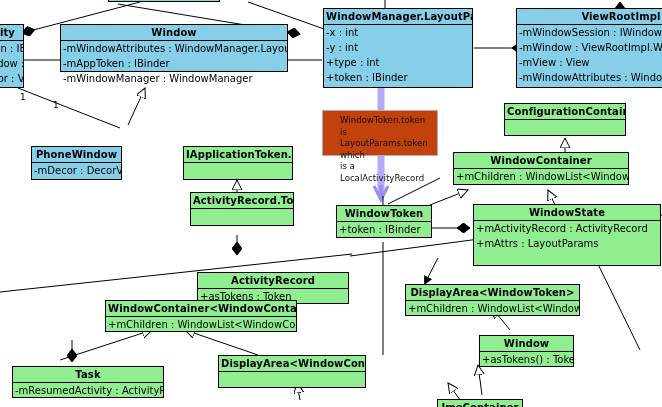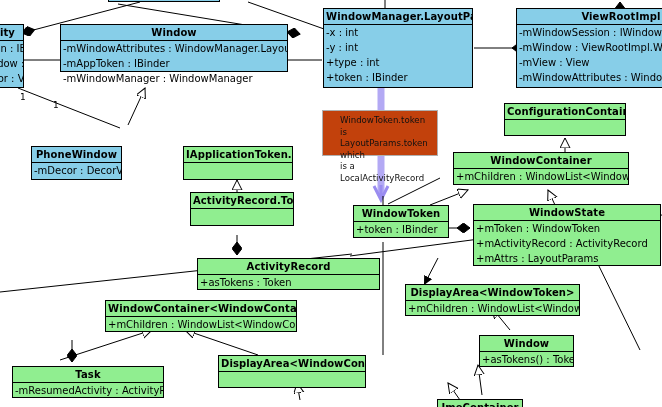--- a/index.html
+++ b/index.html
@@ -217,50 +217,49 @@
   <div class="uml-class" style="left:183px; top:146px; width:110px; height:34px;">
     <div class="cls-title">IApplicationToken.Stub</div>
     <div class="cls-body empty"></div>
   </div>
 
   <div class="uml-class" style="left:190px; top:192px; width:104px; height:34px;">
     <div class="cls-title">ActivityRecord.Token</div>
     <div class="cls-body empty"></div>
   </div>
 
-  <div class="uml-class" style="left:197px; top:258px; width:183px; height:32px;">
+  <div class="uml-class" style="left:197px; top:272px; width:152px; height:32px;">
     <div class="cls-title">ActivityRecord</div>
     <div class="cls-body">
       <div class="cls-attr">+asTokens : Token</div>
     </div>
   </div>
 
   <div class="uml-class" style="left:504px; top:103px; width:122px; height:33px;">
     <div class="cls-title">ConfigurationContainer</div>
     <div class="cls-body empty">&nbsp;</div>
   </div>
 
   <div class="uml-class" style="left:453px; top:152px; width:176px; height:33px;">
     <div class="cls-title">WindowContainer</div>
     <div class="cls-body">
       <div class="cls-attr">+mChildren : WindowList&lt;WindowState&gt;</div>
     </div>
   </div>
 
-  <div class="uml-class" style="left:353px; top:205px; width:96px; height:33px;">
+  <div class="uml-class" style="left:336px; top:205px; width:96px; height:33px;">
     <div class="cls-title">WindowToken</div>
     <div class="cls-body">
       <div class="cls-attr">+token : IBinder</div>
     </div>
   </div>
 
   <div class="uml-class" style="left:473px; top:204px; width:188px; height:62px;">
     <div class="cls-title">WindowState</div>
     <div class="cls-body">
-      <div class="cls-attr">+mToken : WindowToken</div>
       <div class="cls-attr">+mActivityRecord : ActivityRecord</div>
       <div class="cls-attr">+mAttrs : LayoutParams</div>
     </div>
   </div>
 
   <div class="uml-class" style="left:405px; top:284px; width:175px; height:32px;">
     <div class="cls-title">DisplayArea&lt;WindowToken&gt;</div>
     <div class="cls-body">
       <div class="cls-attr">+mChildren : WindowList&lt;WindowToken&gt;</div>
     </div>

